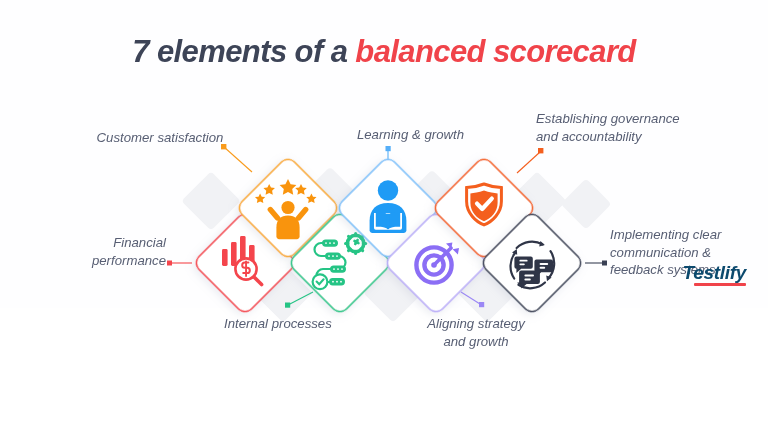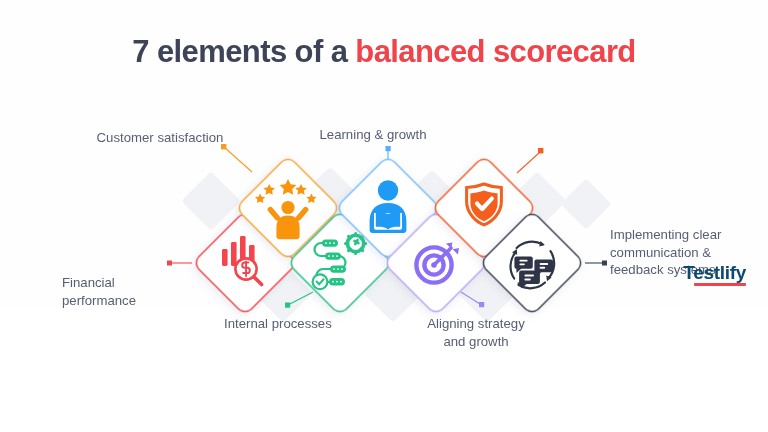--- a/index.html
+++ b/index.html
@@ -6,20 +6,21 @@
   html, body {
     width: 768px; height: 432px;
     overflow: hidden;
     background: #ffffff;
     font-family: "Liberation Sans", sans-serif;
   }
   #stage {
     position: relative;
     width: 768px; height: 308px;
     background: #fefeff;
+    font-style: italic;
   }
 
   
   #title {
     position: absolute;
     left: 0; top: 34px;
     width: 768px;
     text-align: center;
     font-size: 31px;
     font-weight: bold;
@@ -38,23 +39,23 @@
 
   
   .label {
     position: absolute;
     font-size: 13.2px;
     line-height: 17.5px;
     color: #575e73;
     white-space: pre-line;
   }
   .lbl-customer    { left: 70px;  top: 129px; width: 180px; text-align: center; }
-  .lbl-learning    { left: 298px; top: 126px; width: 150px; text-align: center; }
+  .lbl-learning    { left: 314px; top: 126px; width: 150px; text-align: right; }
   .lbl-governance  { left: 536px; top: 110px; width: 200px; text-align: left; }
-  .lbl-financial   { left: 62px;  top: 234px; width: 104px; text-align: left; margin-top: 40px; }
+  .lbl-financial   { left: 62px;  top: 234px; width: 104px; text-align: right; }
   .lbl-implement   { left: 610px; top: 226px; width: 150px; text-align: left; }
   .lbl-internal    { left: 224px; top: 315px; width: 160px; text-align: left; }
   .lbl-aligning    { left: 405px; top: 315px; width: 142px; text-align: center; }
 
   
   #logo {
     position: absolute;
     right: 22px; bottom: 22px;
     text-align: right;
   }
@@ -257,20 +258,22 @@
           <rect x="539.6" y="266.8" width="5.6" height="1.9" rx="0.95"></rect>
           <rect x="524.4" y="274.4" width="9.6" height="2" rx="1"></rect>
           <rect x="524.4" y="278.6" width="6.4" height="2" rx="1"></rect>
         </g>
       </g>
     </g>
   </svg>
 
   <div class="label lbl-customer">Customer satisfaction</div>
   <div class="label lbl-learning">Learning &amp; growth</div>
+  <div class="label lbl-governance">Establishing governance
+and accountability</div>
   <div class="label lbl-financial">Financial
 performance</div>
   <div class="label lbl-implement">Implementing clear
 communication &amp;
 feedback systems</div>
   <div class="label lbl-internal">Internal processes</div>
   <div class="label lbl-aligning">Aligning strategy
 and growth</div>
 
   <div id="logo">

